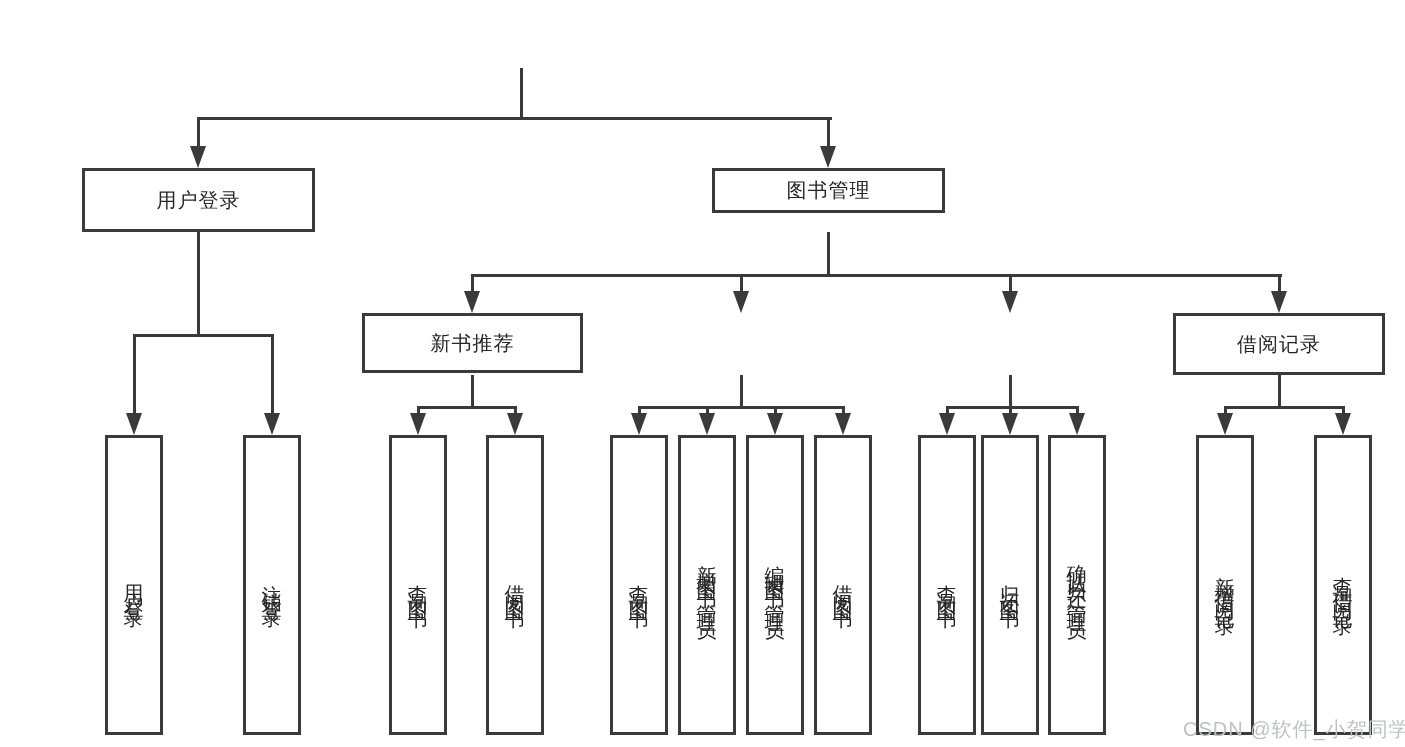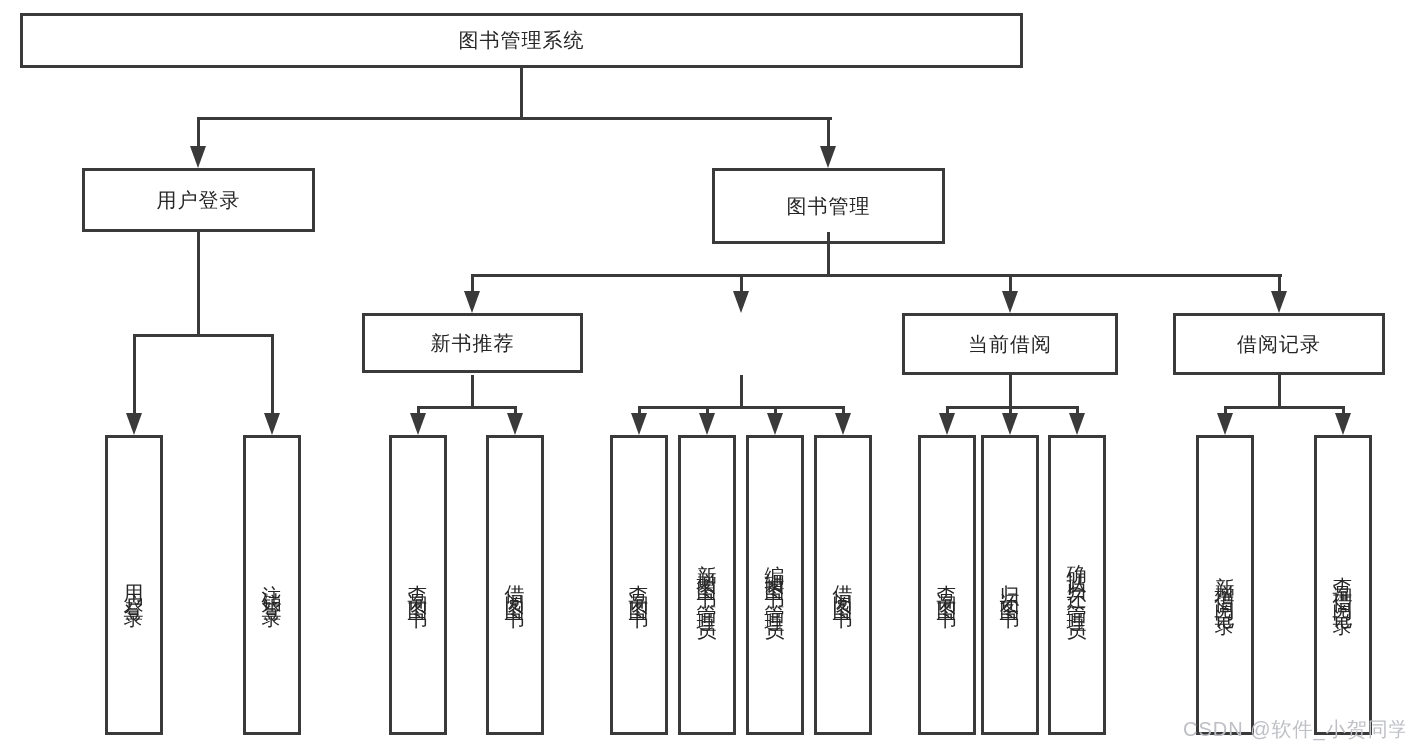--- a/index.html
+++ b/index.html
@@ -57,35 +57,32 @@
     letter-spacing:1px;
     z-index:10;
     white-space:nowrap;
   }
 </style>
 </head>
 <body>
 
 <div id="canvas">
 
-  <div class="box" style="left:20px;top:13px;width:1003px;height:55px;">
-    <span>图书管理系统</span>
-  </div>
 
   <div class="vline" style="left:520px;top:68px;height:52px;"></div>
   <div class="hline" style="left:197px;top:117px;width:635px;"></div>
   <div class="vline" style="left:197px;top:117px;height:33px;"></div>
   <div class="arrow" style="left:190px;top:146px;"></div>
   <div class="vline" style="left:827px;top:117px;height:33px;"></div>
   <div class="arrow" style="left:820px;top:146px;"></div>
 
   <div class="box" style="left:82px;top:168px;width:233px;height:64px;">
     <span>用户登录</span>
   </div>
-  <div class="box" style="left:712px;top:168px;width:233px;height:76px;">
+  <div class="box" style="left:712px;top:168px;width:233px;height:45px;">
     <span>图书管理</span>
   </div>
 
   <div class="vline" style="left:197px;top:232px;height:105px;"></div>
   <div class="hline" style="left:133px;top:334px;width:141px;"></div>
   <div class="vline" style="left:133px;top:334px;height:82px;"></div>
   <div class="arrow" style="left:126px;top:413px;"></div>
   <div class="vline" style="left:271px;top:334px;height:82px;"></div>
   <div class="arrow" style="left:264px;top:413px;"></div>
 
@@ -95,23 +92,20 @@
   <div class="arrow" style="left:464px;top:291px;"></div>
   <div class="vline" style="left:740px;top:274px;height:20px;"></div>
   <div class="arrow" style="left:733px;top:291px;"></div>
   <div class="vline" style="left:1009px;top:274px;height:20px;"></div>
   <div class="arrow" style="left:1002px;top:291px;"></div>
   <div class="vline" style="left:1278px;top:274px;height:20px;"></div>
   <div class="arrow" style="left:1271px;top:291px;"></div>
 
   <div class="box" style="left:362px;top:313px;width:221px;height:60px;">
     <span>新书推荐</span>
-  </div>
-  <div class="box" style="left:902px;top:313px;width:216px;height:62px;">
-    <span>当前借阅</span>
   </div>
   <div class="box" style="left:1173px;top:313px;width:212px;height:62px;">
     <span>借阅记录</span>
   </div>
 
   <div class="vline" style="left:471px;top:375px;height:34px;"></div>
   <div class="vline" style="left:740px;top:375px;height:34px;"></div>
   <div class="vline" style="left:1009px;top:375px;height:34px;"></div>
   <div class="vline" style="left:1278px;top:375px;height:34px;"></div>
 

